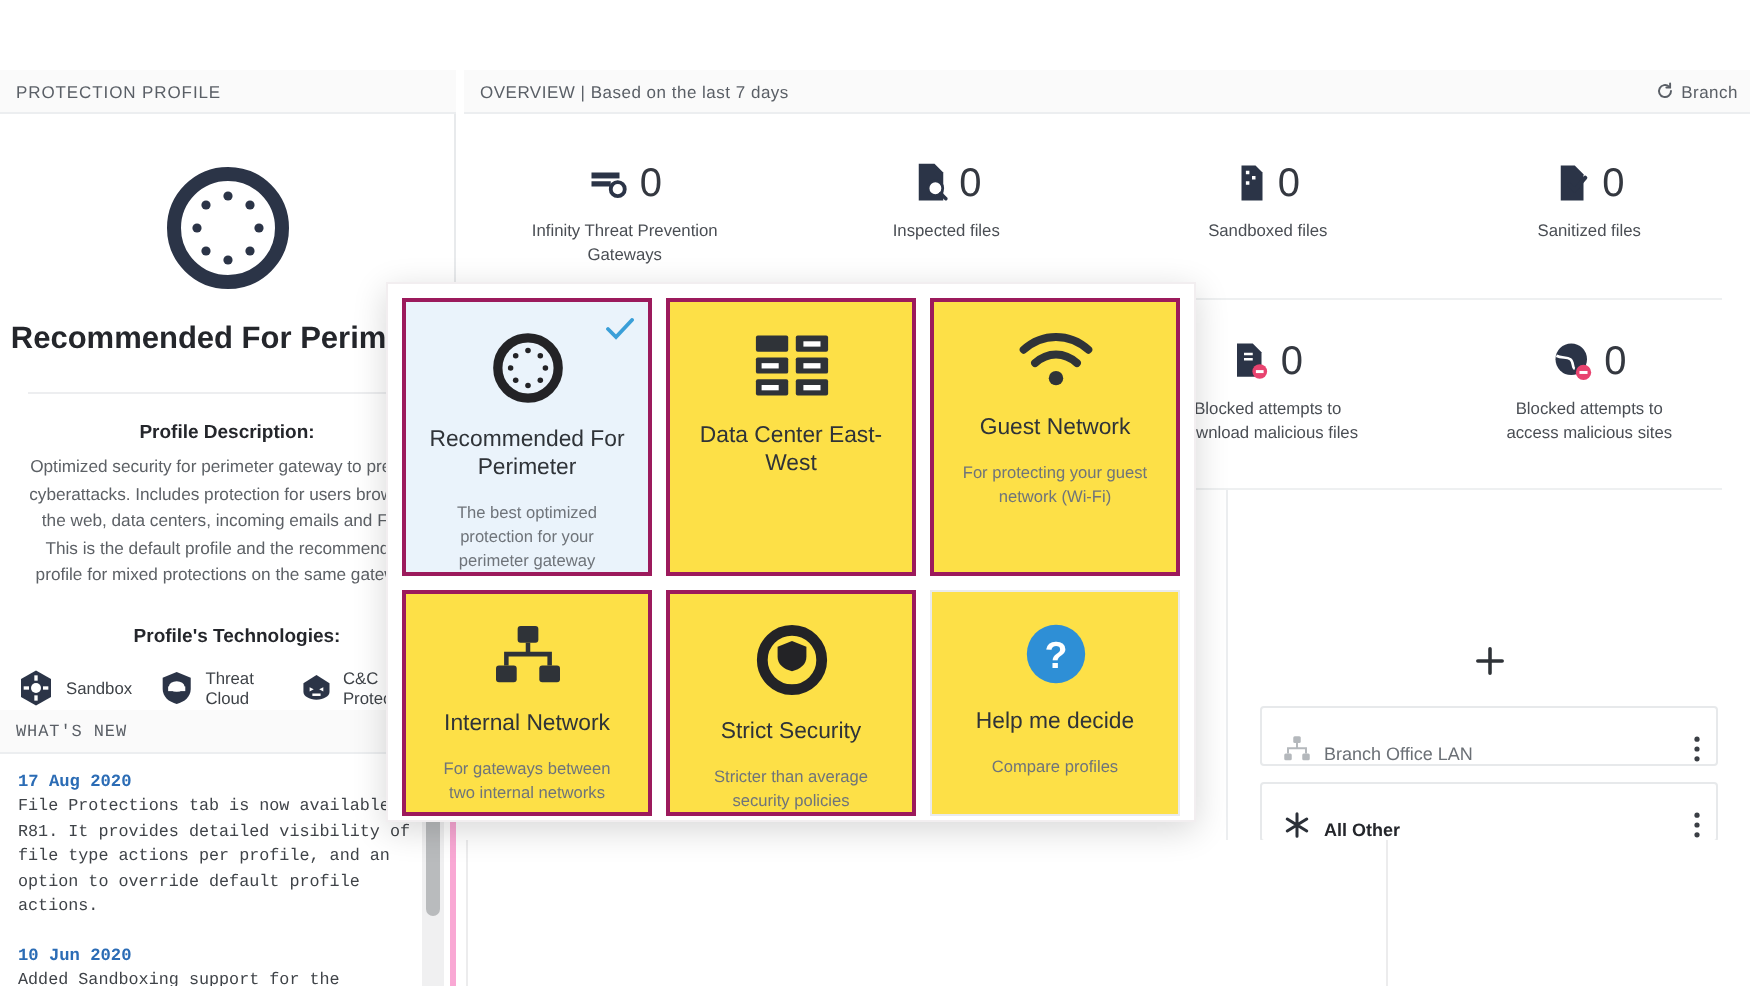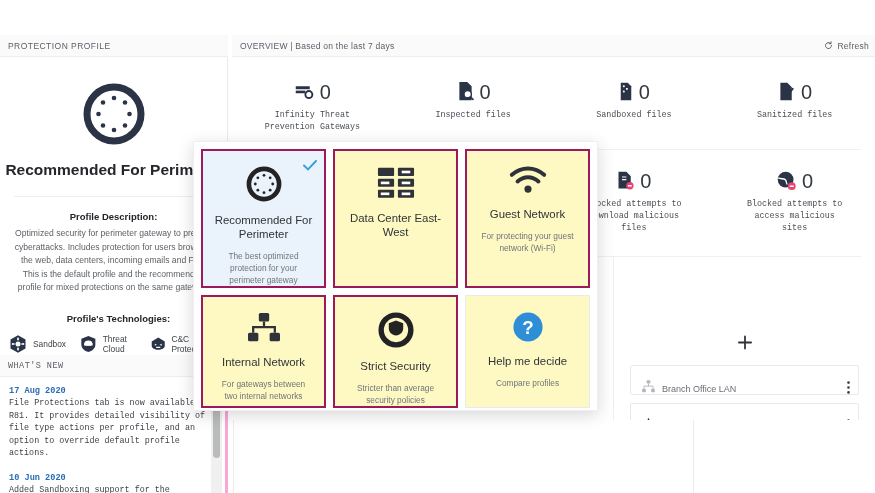--- a/index.html
+++ b/index.html
@@ -74,21 +74,21 @@
   .refresh { display:flex; align-items:center; gap:4px; color:#5a5f66; font-size:8.5px; cursor:pointer; }
 
   .ov-body { background:#ffffff; height:436px; position:relative; }
 
   .stats-row {
     display:flex; padding-top:24px;
   }
   .stat { flex:1; display:flex; flex-direction:column; align-items:center; }
   .stat-top { display:flex; align-items:center; gap:5px; }
   .stat-num { font-size:20px; color:#343840; line-height:20px; }
-  .stat-lbl { margin-top:7px; font-size:8.4px; color:#4a4e54; text-align:center; line-height:12px; max-width:96px;font-family:Liberation Mono, monospace; }
+  .stat-lbl { margin-top:7px; font-size:8.4px; color:#4a4e54; text-align:center; line-height:12px; max-width:96px; }
 
   .ov-rule { margin:16px 14px 0; border-top:1px solid #eef0f1; }
 
   
   .ov-lower { display:flex; height:236px; }
   .ov-lcol { flex:1; position:relative; }
   .ov-rcol { width:262px; position:relative; border-left:1px solid #eceef0; }
 
   .sect-line-wrap { position:absolute; left:0; right:0; top:55px; display:flex; align-items:center; }
   .sect-shield { position:absolute; left:50%; transform:translateX(-50%); top:-20px; }
@@ -109,21 +109,21 @@
 
   
   .popup {
     position:absolute; left:193px; top:141px; width:405px; height:270px;
     background:#ffffff; border:1px solid #f2eef0;
     box-shadow:0 4px 16px rgba(0,0,0,.16); z-index:60;
     padding:7px;
   }
   .popup-grid { display:grid; grid-template-columns:repeat(3,1fr); grid-template-rows:repeat(2,1fr); gap:7px; height:100%; }
   .pcard {
-    border:2px solid #9c1a5c; background:#fef9c3; position:relative;
+    border:2px solid #9c1a5c; background:#fde047; position:relative;
     display:flex; flex-direction:column; align-items:center; padding-top:15px; cursor:pointer;
   }
   .pcard.selected { background:#eaf3fb; }
   .pcard.plain { border:1px solid #e9eaec; }
   .pc-title { margin-top:11px; font-size:11.4px; color:#2f3338; text-align:center; line-height:14px; padding:0 4px; }
   .pc-desc { margin-top:9px; font-size:8.3px; color:#6f747a; text-align:center; line-height:12px; padding:0 12px; }
   .pc-check { position:absolute; right:7px; top:6px; }
 
   
   .sbar { position:absolute; left:213px; top:406px; width:7px; height:52px; background:#b9bbbd; border-radius:4px; z-index:55; }
@@ -257,21 +257,21 @@
   </div>
 
   <div class="ov">
     <div class="ov-head">
       <span>OVERVIEW | Based on the last 7 days</span>
       <span class="refresh">
         <svg width="9" height="9" viewBox="0 0 12 12">
           <path d="M10 6a4 4 0 1 1-1.3-2.9" stroke="#5a5f66" stroke-width="1.3" fill="none" stroke-linecap="round"></path>
           <path d="M9.4 1v2.6H6.9" stroke="#5a5f66" stroke-width="1.3" fill="none" stroke-linecap="round"></path>
         </svg>
-        <span>Refresh</span>
+        <span>Branch</span>
       </span>
     </div>
 
     <div class="ov-body">
 
       <div class="stats-row">
         <div class="stat">
           <div class="stat-top">
             <svg width="21" height="21" viewBox="0 0 24 24">
               <rect x="2" y="6" width="16" height="3.4" fill="#2b3447"></rect>

